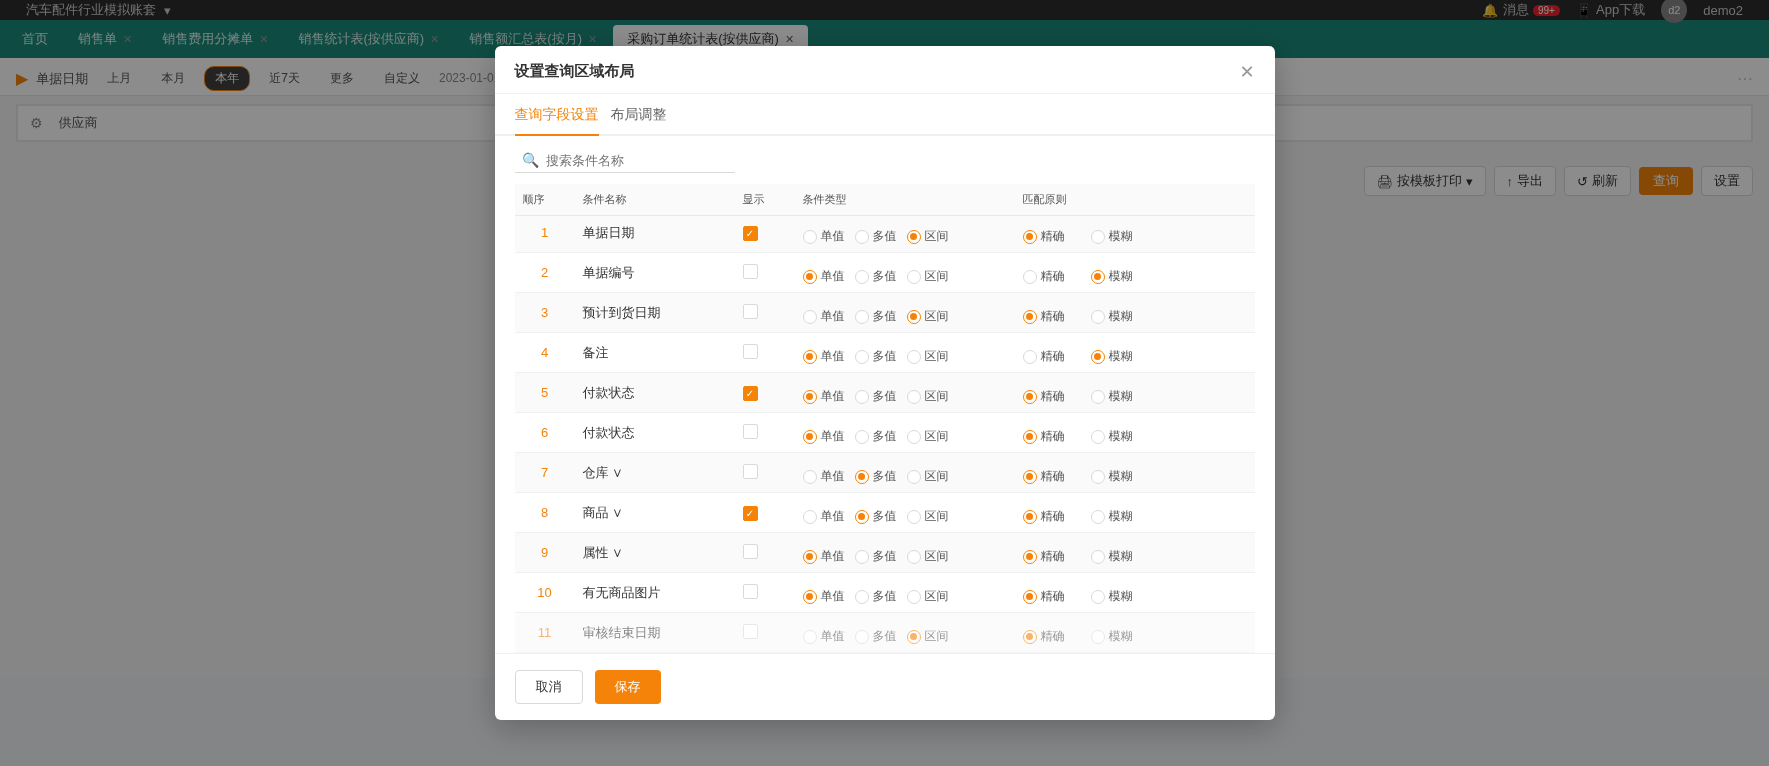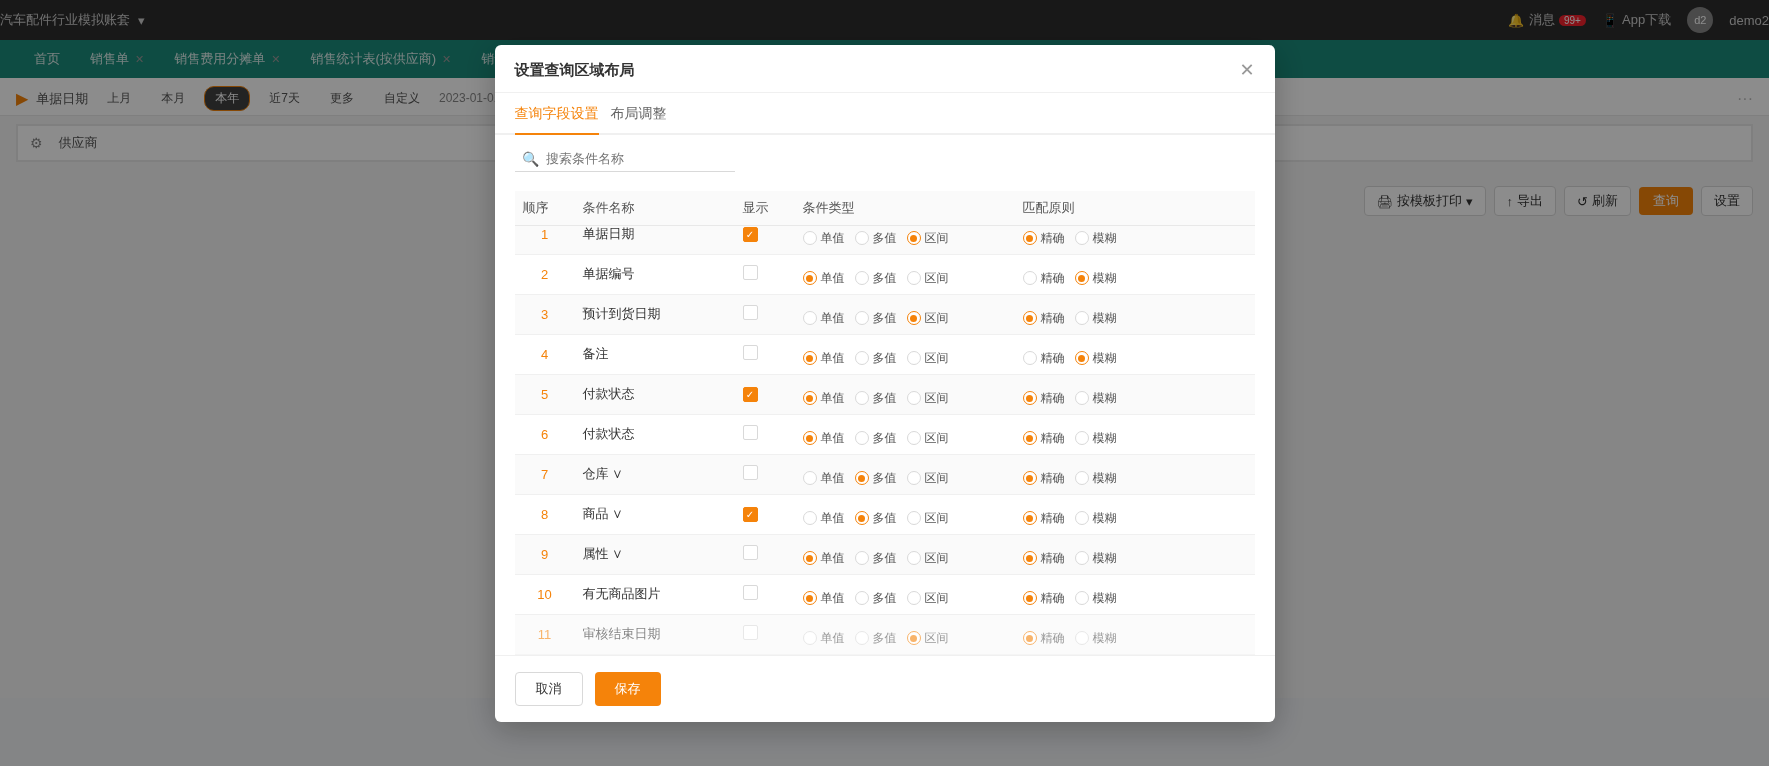--- a/index.html
+++ b/index.html
@@ -1,40 +1,40 @@
 <!DOCTYPE html>
 <html><head>
   <meta charset="utf-8">
   <style>
     * { box-sizing: border-box; margin: 0; padding: 0; }
     body { font-family: 'Microsoft YaHei', Arial, sans-serif; font-size: 13px; background: #f0f2f5; overflow: hidden; }
 
     
     .top-bar {
       background: #2d2d2d;
-      height: 40px;
+      height: 20px;
       display: flex;
       align-items: center;
       justify-content: space-between;
-      padding: 0 0;
+      padding: 0 26px;
       color: #ccc;
     }
     .top-bar-left { display: flex; align-items: center; gap: 8px; font-size: 13px; }
     .top-bar-right { display: flex; align-items: center; gap: 16px; font-size: 13px; }
     .top-bar-right .msg-icon, .top-bar-right .app-icon { display: flex; align-items: center; gap: 4px; cursor: pointer; }
     .badge { background: #f5222d; color: #fff; border-radius: 10px; padding: 0 5px; font-size: 10px; }
     .avatar { width: 26px; height: 26px; border-radius: 50%; background: #888; display: inline-flex; align-items: center; justify-content: center; color: #fff; font-size: 11px; }
 
     
     .nav-bar {
       background: #1a8a7a;
       height: 38px;
       display: flex;
       align-items: center;
-      padding: 0 20px;
+      padding: 0 8px;
       gap: 2px;
     }
     .nav-tab {
       height: 28px;
       padding: 0 14px;
       border-radius: 4px 4px 0 0;
       display: flex;
       align-items: center;
       gap: 6px;
       cursor: pointer;
@@ -169,23 +169,23 @@
       margin: 0 20px;
     }
     .dt-head {
       display: grid;
       grid-template-columns: 60px 160px 60px 220px 200px;
       background: #fafafa;
       border-bottom: 1px solid #e8e8e8;
       padding: 8px 0;
       font-weight: 500;
       color: #555;
-      font-size: 13px;
+      font-size: 11px;
       position: sticky;
-      top: 11px;
+      top: 3px;
       z-index: 2;
     }
     .dt-head .th { padding: 0 8px; }
     .dt-row {
       display: grid;
       grid-template-columns: 60px 160px 60px 220px 200px;
       border-bottom: 1px solid #f0f0f0;
       align-items: center;
       min-height: 40px;
     }
@@ -217,21 +217,21 @@
     .radio-circle.selected { border-color: #f5830a; }
     .radio-circle.selected::after {
       content: '';
       width: 7px; height: 7px;
       border-radius: 50%;
       background: #f5830a;
     }
     .radio-label { font-size: 12px; color: #555; }
 
     
-    .match-group { display: flex; align-items: center; gap: 10px; }
+    .match-group { display: flex; align-items: center; gap: 26px; }
 
     
     .dialog-footer {
       display: flex;
       gap: 12px;
       padding: 16px 20px;
       border-top: 1px solid #f0f0f0;
     }
     .btn-cancel {
       padding: 7px 20px;

